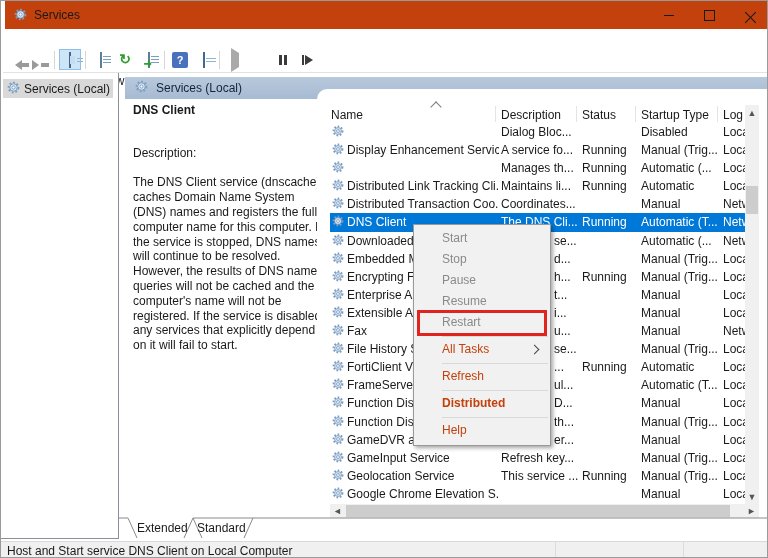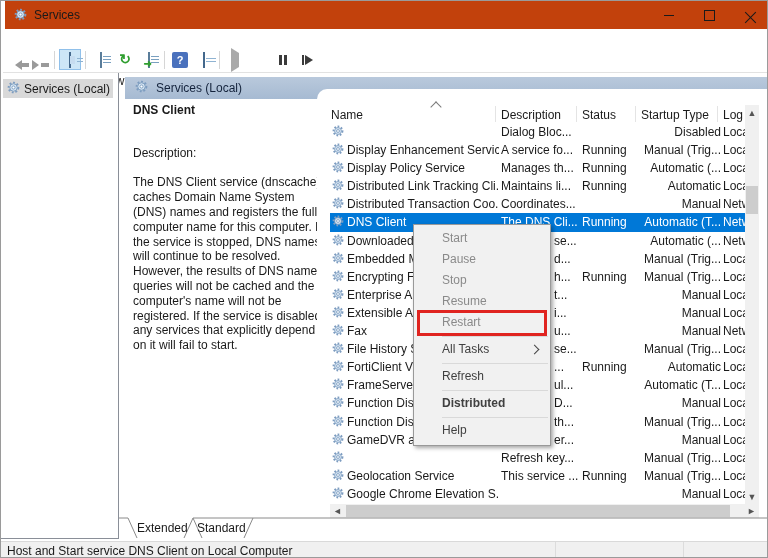--- a/index.html
+++ b/index.html
@@ -48,34 +48,34 @@
   .listpanel{position:absolute;left:192px;top:16px;width:451px;height:388px;background:#fff;border-top-left-radius:10px;}
   .lheader{position:absolute;left:13px;top:16px;width:429px;height:18px;}
   .lheader .h{position:absolute;top:3px;color:#1a1a1a;}
   .caret{position:absolute;left:102px;top:-2px;width:7px;height:7px;border-left:1px solid #7a7a7a;border-top:1px solid #7a7a7a;transform:rotate(45deg);}
   .colsep{position:absolute;top:1px;width:1px;height:16px;background:#e4e4e4;}
   .rows{position:absolute;left:13px;top:34px;width:416px;}
   .lrow{position:relative;height:18.1px;width:416px;}
   .lrow .c{position:absolute;top:2px;white-space:nowrap;overflow:hidden;}
   .c-icon{left:2px;top:2.5px;} .c-name{left:17px;width:152px;}
   .c-desc{left:171px;width:78px;} .c-status{left:252px;width:55px;}
-  .c-startup{left:311px;width:80px;text-align:right;} .c-logon{left:393px;width:23px;}
+  .c-startup{left:311px;width:80px;} .c-logon{left:393px;width:23px;}
   .c-desc.cov{padding-left:53px;width:25px;}
   .lrow.selected{background:#0078d7;}
   .lrow.selected .c{color:#fff;}
   
   .vscroll{position:absolute;left:428px;top:16px;width:14px;height:399px;background:#f0f0f0;}
   .vscroll .thumb{position:absolute;left:1px;top:81px;width:12px;height:28px;background:#cdcdcd;}
   .sarrow{position:absolute;width:14px;height:15px;color:#555;font-size:9px;display:flex;align-items:center;justify-content:center;background:#f0f0f0;}
   .hscroll{position:absolute;left:13px;top:415px;width:429px;height:14px;background:#f0f0f0;}
   .hscroll .thumb{position:absolute;left:16px;top:1px;width:384px;height:12px;background:#cdcdcd;}
   .hs-l{left:0;top:0;} .hs-r{right:0;top:0;}
   
   .ctxmenu{position:absolute;left:412px;top:223px;width:138px;background:#f1f1f1;border:1px solid #999;box-shadow:2px 2px 4px rgba(0,0,0,.35);box-sizing:border-box;padding:3px 0 4px 0;z-index:50;}
-  .mi{height:21px;line-height:21px;padding-left:28px;color:#404040;position:relative;}
+  .mi{height:21px;line-height:21px;padding-left:28px;color:#c2410c;position:relative;}
   .mi.disabled{color:#8a8a8a;}
   .mi.bold{font-weight:bold;}
   .msep{height:1px;background:#d9d9d9;margin:3px 2px 2px 28px;}
   .subarrow{position:absolute;right:12px;top:7px;width:6px;height:6px;border-right:1px solid #444;border-top:1px solid #444;transform:rotate(45deg);}
   .redbox{position:absolute;left:3px;top:85px;width:130px;height:26px;border:3px solid #e02420;box-sizing:border-box;z-index:60;}
   
   .tabsvg{position:absolute;left:0;top:516px;width:768px;height:22px;}
   .tablabel{position:absolute;top:520px;font-size:12px;color:#1a1a1a;}
   .tab-extended{left:136px;} .tab-standard{left:196px;}
   
@@ -248,21 +248,20 @@
             <span class="c c-status">Running</span>
             <span class="c c-startup">Manual (Trig...</span>
             <span class="c c-logon">Loca</span>
           </div>
           <div class="lrow">
             <span class="c c-icon"><svg width="12" height="12" viewBox="0 0 16 16">
                 <circle cx="8" cy="8" r="6" fill="none" stroke="#7d9cc0" stroke-width="2.4" stroke-dasharray="2.3 2.2"></circle>
                 <circle cx="8" cy="8" r="4.6" fill="#d6e4f2" stroke="#6d92b8" stroke-width="1"></circle>
                 <circle cx="8" cy="8" r="1.9" fill="#ffffff" stroke="#6d92b8" stroke-width="1"></circle>
               </svg></span>
-            <span class="c c-name">Display Policy Service</span>
             <span class="c c-desc">Manages th...</span>
             <span class="c c-status">Running</span>
             <span class="c c-startup">Automatic (...</span>
             <span class="c c-logon">Loca</span>
           </div>
           <div class="lrow">
             <span class="c c-icon"><svg width="12" height="12" viewBox="0 0 16 16">
                 <circle cx="8" cy="8" r="6" fill="none" stroke="#7d9cc0" stroke-width="2.4" stroke-dasharray="2.3 2.2"></circle>
                 <circle cx="8" cy="8" r="4.6" fill="#d6e4f2" stroke="#6d92b8" stroke-width="1"></circle>
                 <circle cx="8" cy="8" r="1.9" fill="#ffffff" stroke="#6d92b8" stroke-width="1"></circle>
@@ -440,20 +439,21 @@
             <span class="c c-status"></span>
             <span class="c c-startup">Manual</span>
             <span class="c c-logon">Loca</span>
           </div>
           <div class="lrow">
             <span class="c c-icon"><svg width="12" height="12" viewBox="0 0 16 16">
                 <circle cx="8" cy="8" r="6" fill="none" stroke="#7d9cc0" stroke-width="2.4" stroke-dasharray="2.3 2.2"></circle>
                 <circle cx="8" cy="8" r="4.6" fill="#d6e4f2" stroke="#6d92b8" stroke-width="1"></circle>
                 <circle cx="8" cy="8" r="1.9" fill="#ffffff" stroke="#6d92b8" stroke-width="1"></circle>
               </svg></span>
+            <span class="c c-name">GameInput Service</span>
             <span class="c c-desc">Refresh key...</span>
             <span class="c c-status"></span>
             <span class="c c-startup">Manual (Trig...</span>
             <span class="c c-logon">Loca</span>
           </div>
           <div class="lrow">
             <span class="c c-icon"><svg width="12" height="12" viewBox="0 0 16 16">
                 <circle cx="8" cy="8" r="6" fill="none" stroke="#7d9cc0" stroke-width="2.4" stroke-dasharray="2.3 2.2"></circle>
                 <circle cx="8" cy="8" r="4.6" fill="#d6e4f2" stroke="#6d92b8" stroke-width="1"></circle>
                 <circle cx="8" cy="8" r="1.9" fill="#ffffff" stroke="#6d92b8" stroke-width="1"></circle>
@@ -486,22 +486,22 @@
       <div class="hscroll">
         <div class="sarrow hs-l" style="height:14px;width:15px;">◄</div>
         <div class="thumb"></div>
         <div class="sarrow hs-r" style="height:14px;width:15px;">►</div>
       </div>
     </div>
   </div>
 
   <div class="ctxmenu" id="ctxmenu">
       <div class="mi disabled">Start</div>
+      <div class="mi disabled">Stop</div>
       <div class="mi disabled">Pause</div>
-      <div class="mi disabled">Stop</div>
       <div class="mi disabled">Resume</div>
       <div class="mi disabled">Restart</div>
       <div class="msep"></div>
       <div class="mi">All Tasks<span class="subarrow"></span></div>
       <div class="msep"></div>
       <div class="mi">Refresh</div>
       <div class="msep"></div>
       <div class="mi bold">Distributed</div>
       <div class="msep"></div>
       <div class="mi">Help</div>

